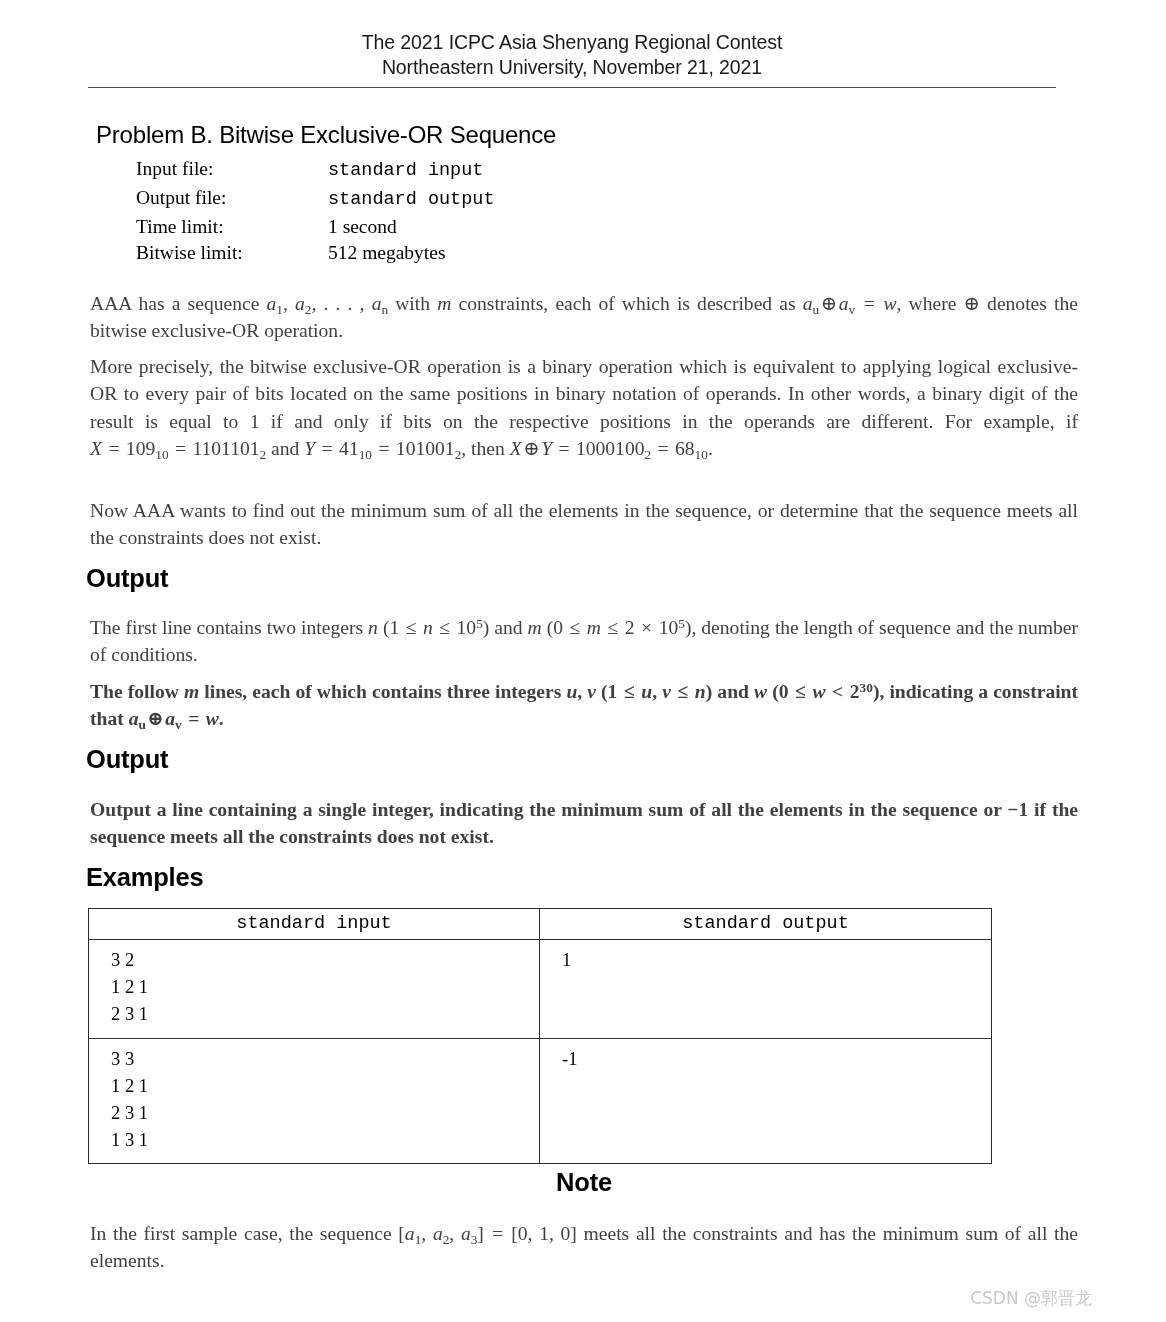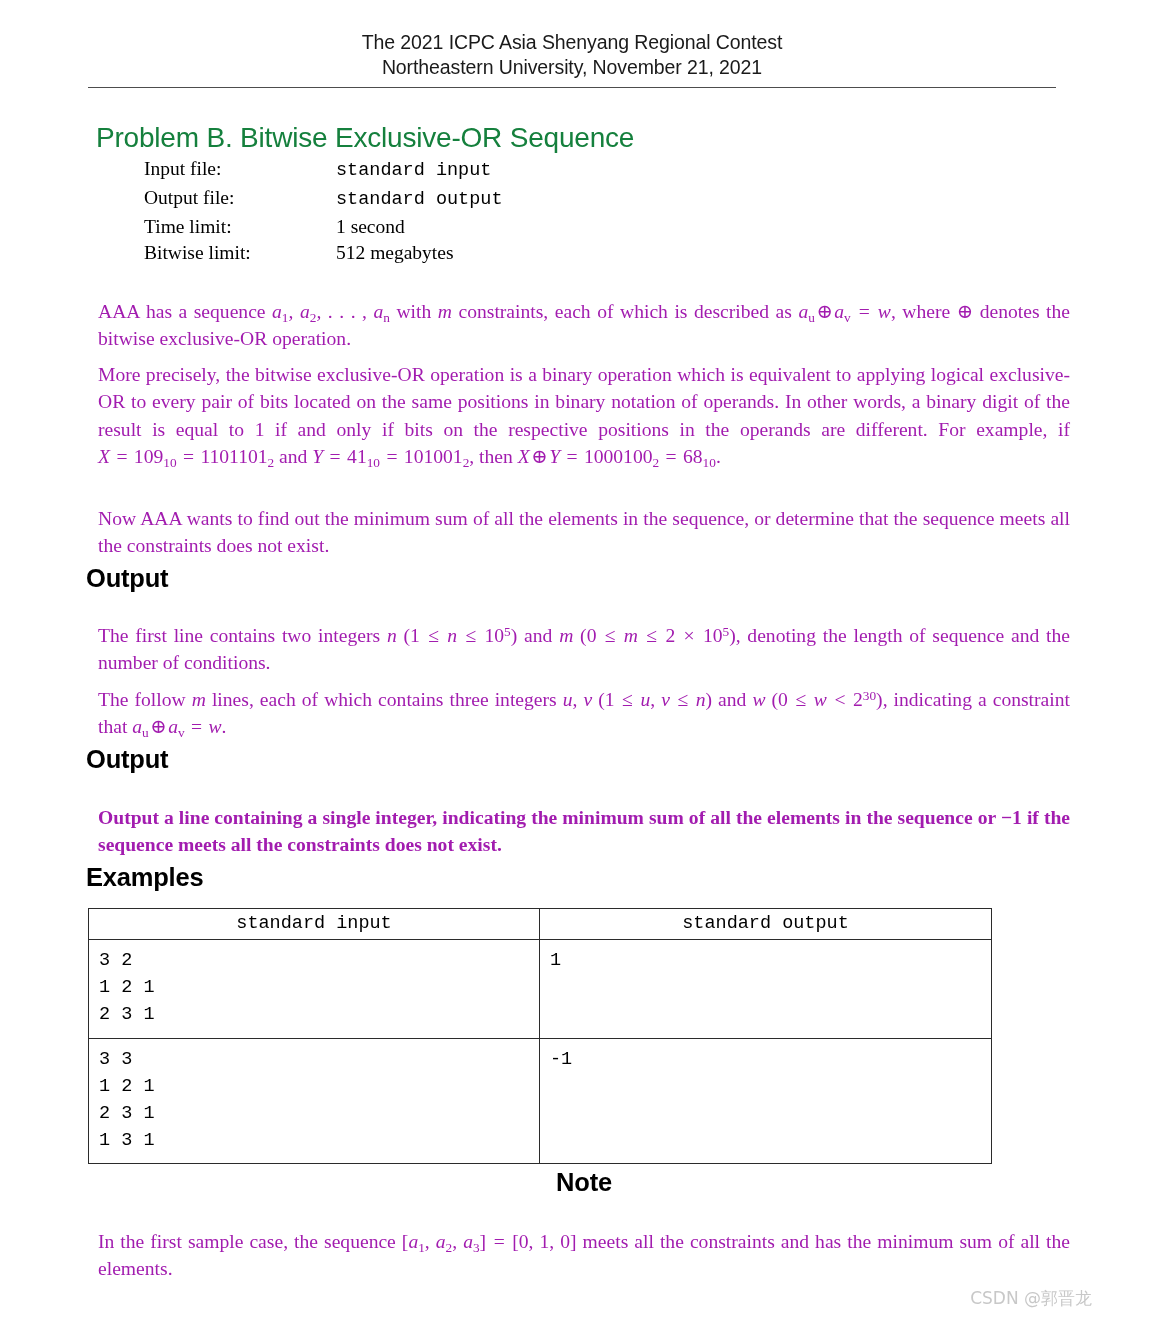--- a/index.html
+++ b/index.html
@@ -46,36 +46,35 @@
     height: 1px;
     background: #4d4d4d;
   }
 
   
   .problem-title {
     position: absolute;
     left: 96px;
     top: 99px;
     font-family: "Liberation Sans", "DejaVu Sans", sans-serif;
-    font-size: 28px;
+    font-size: 24px;
     line-height: 40px;
     font-weight: normal;
     letter-spacing: -0.2px;
-    color: #15803d;
+    color: #000000;
     white-space: nowrap;
   }
 
   
   .meta {
     position: absolute;
     left: 136px;
     top: 156px;
     font-size: 19.5px;
     line-height: 26.8px;
-    margin-left: 8px;
   }
   .meta table { border-collapse: collapse; }
   .meta td { padding: 0; vertical-align: baseline; }
   .meta td.key {
     width: 192px;
     font-family: "Liberation Serif", "DejaVu Serif", serif;
     white-space: nowrap;
   }
   .meta td.val {
     font-family: "Liberation Serif", "DejaVu Serif", serif;
@@ -86,26 +85,26 @@
     font-size: 18.5px;
   }
 
   
   .body-col {
     position: absolute;
     left: 86px;
     width: 996px;
   }
   p.tx {
-    margin: 12px;
+    margin: 4px;
     font-size: 19.6px;
     line-height: 27.4px;
     text-align: justify;
     text-justify: inter-word;
-    color: #a21caf;
+    color: #404040;
   }
   p.tx.last-left { text-align-last: left; }
 
   h2.sec {
     margin: 0;
     font-family: "Liberation Sans", "DejaVu Sans", sans-serif;
     font-size: 25.5px;
     line-height: 30px;
     font-weight: bold;
     letter-spacing: -0.2px;
@@ -141,24 +140,24 @@
   }
   .ex-table th {
     font-family: "Liberation Mono", "DejaVu Sans Mono", monospace;
     font-weight: normal;
     font-size: 18.5px;
     line-height: 30px;
     height: 30px;
     text-align: center;
   }
   .ex-table td.io {
-    font-family: Liberation Mono, monospace;
+    font-family: Liberation Serif, serif;
     font-size: 18.5px;
     line-height: 27.2px;
-    padding: 7px 0 9px 10px;
+    padding: 7px 0 9px 22px;
     white-space: pre;
   }
   .col-in  { width: 451px; }
   .col-out { width: 452px; }
 
   
   .watermark {
     position: absolute;
     right: 18px;
     bottom: 14px;
@@ -218,21 +217,21 @@
   </div>
 
   <div class="body-col" style="top:563px;">
     <h2 class="sec">Output</h2>
   </div>
 
   <div class="body-col" style="top:610px;">
     <p class="tx last-left"><span>The first line contains two integers </span><span class="nw"><span class="mi">n</span> (<span class="mn">1</span> <span class="op">≤</span> <span class="mi">n</span> <span class="op">≤</span> <span class="mn">10</span><sup>5</sup>)</span><span> and </span><span class="nw"><span class="mi">m</span> (<span class="mn">0</span> <span class="op">≤</span> <span class="mi">m</span> <span class="op">≤</span> <span class="mn">2</span> <span class="op">×</span> <span class="mn">10</span><sup>5</sup>)</span><span>, denoting the length of sequence and the number of conditions.</span></p>
   </div>
 
-  <div class="body-col" style="top:674px;">
+  <div class="body-col" style="top:674px;font-weight:bold;">
     <p class="tx last-left"><span>The follow </span><span class="mi">m</span><span> lines, each of which contains three integers </span><span class="mi">u</span><span>, </span><span class="nw"><span class="mi">v</span> (<span class="mn">1</span> <span class="op">≤</span> <span class="mi">u</span>, <span class="mi">v</span> <span class="op">≤</span> <span class="mi">n</span>)</span><span> and </span><span class="nw"><span class="mi">w</span> (<span class="mn">0</span> <span class="op">≤</span> <span class="mi">w</span> <span class="op">&lt;</span> <span class="mn">2</span><sup>30</sup>)</span><span>, indicating a constraint that </span><span class="nw"><span class="mi">a</span><sub>u</sub><span class="op">⊕</span><span class="mi">a</span><sub>v</sub> <span class="op">=</span> <span class="mi">w</span></span><span>.</span></p>
   </div>
 
   <div class="body-col" style="top:744px;">
     <h2 class="sec">Output</h2>
   </div>
 
   <div class="body-col" style="top:792px;font-weight:bold;">
     <p class="tx last-left"><span>Output a line containing a single integer, indicating the minimum sum of all the elements in the sequence or </span><span class="nw">−1</span><span> if the sequence meets all the constraints does not exist.</span></p>
   </div>

